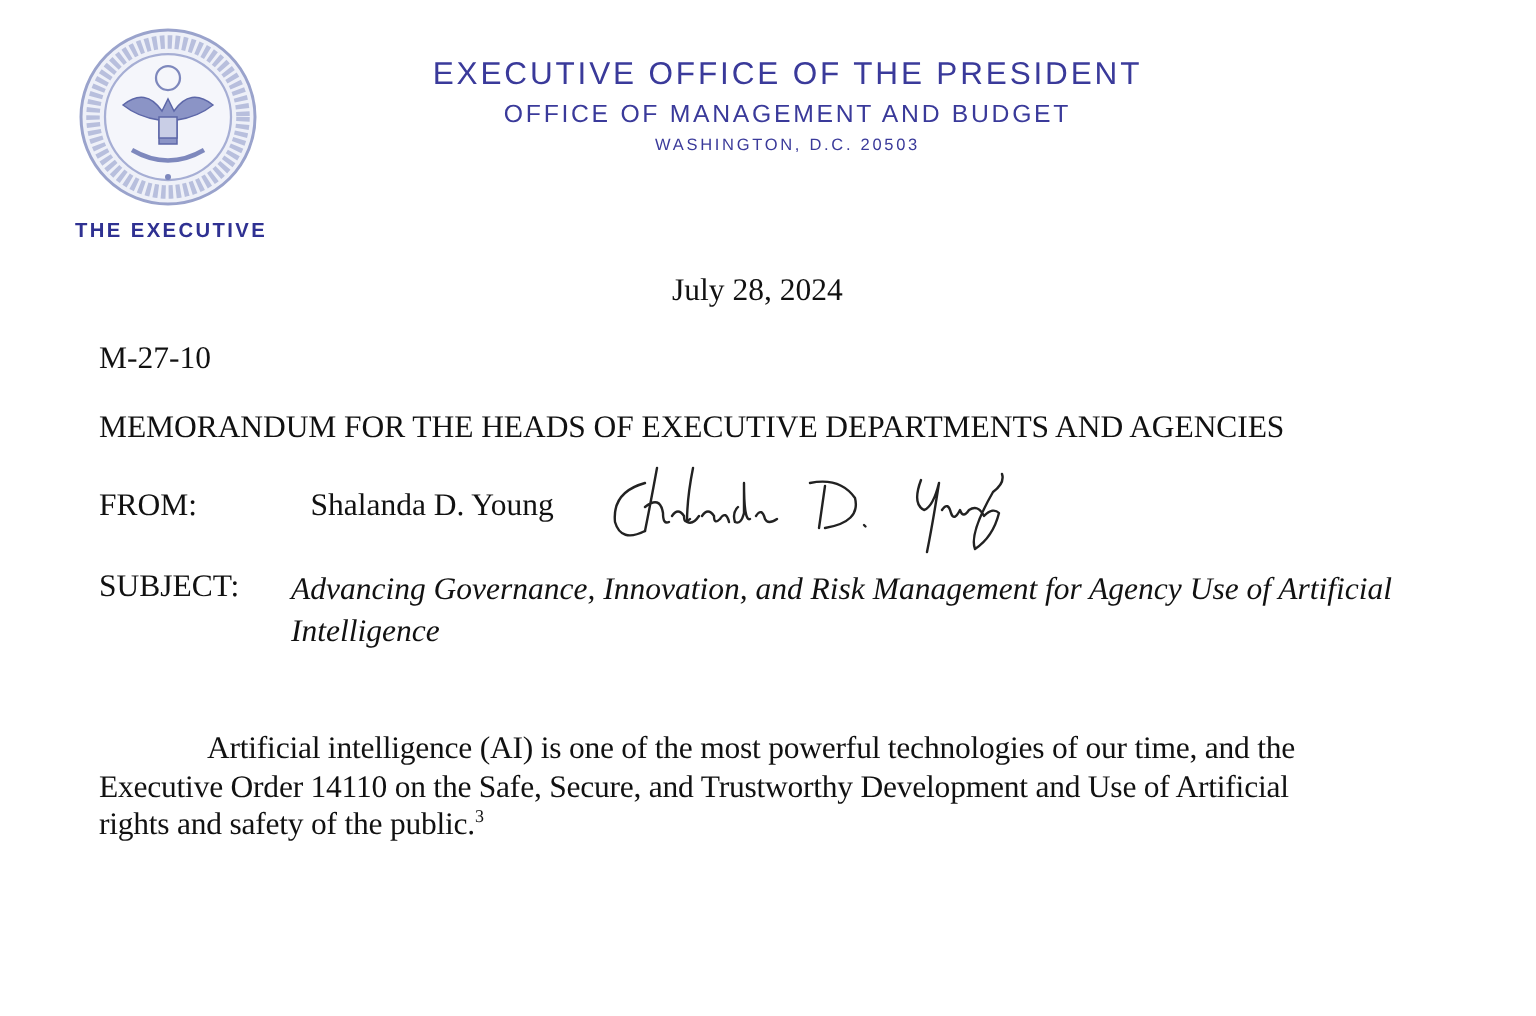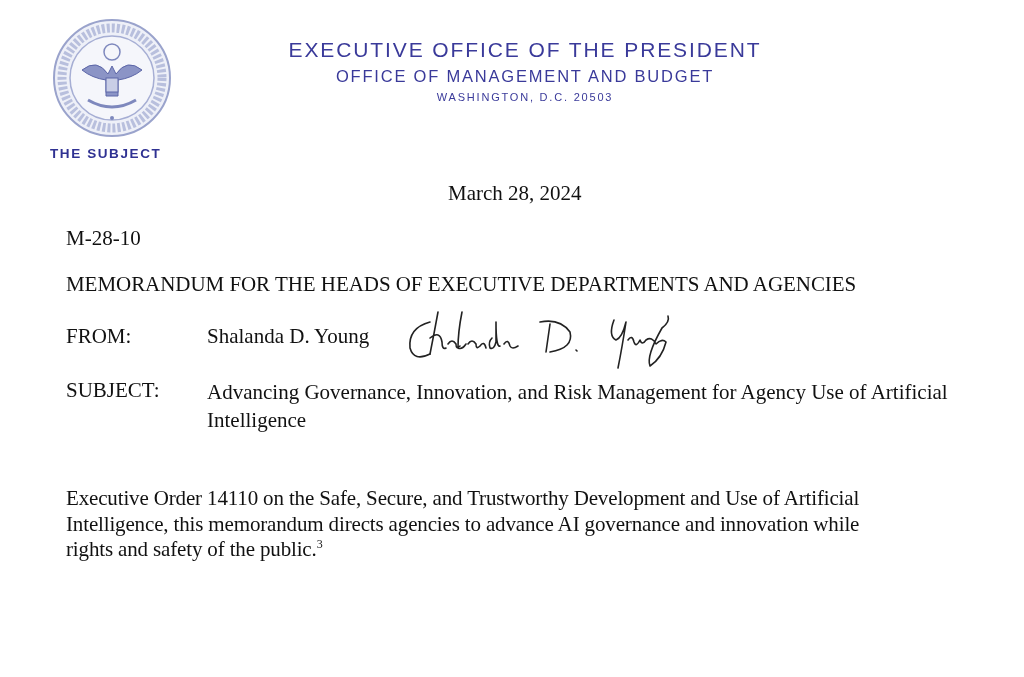--- a/index.html
+++ b/index.html
@@ -16,48 +16,48 @@
   #lh3 { left: 200px; width: 650px; top: 91px; font-size: 11px; letter-spacing: 1.8px; }
 
   .t { position: absolute; font-size: 21px; white-space: nowrap; }
   #date { left: 448px; top: 181px; }
   #memo-no { left: 66px; top: 226px; }
   #memo-for { left: 66px; top: 272px; letter-spacing: -0.05px; }
   #from-label { left: 66px; top: 324px; }
   #from-name { left: 207px; top: 324px; }
   #sig { position: absolute; left: 400px; top: 308px; width: 280px; height: 70px; }
   #subj-label { left: 66px; top: 378px; }
-  #subj-text { left: 207px; top: 378px; width: 760px; white-space: normal; line-height: 28px; }
+  #subj-text { left: 194px; top: 378px; width: 760px; white-space: normal; line-height: 28px; font-style: italic; }
 
   #body-para { position: absolute; left: 66px; top: 486px; width: 900px; font-size: 21px; line-height: 25.6px; letter-spacing: -0.15px; }
   #body-para .indent { display: inline-block; width: 72px; }
   sup { font-size: 12px; line-height: 0; vertical-align: 8px; }
   .line { display: block; white-space: nowrap; }
 </style>
 </head>
 <body>
 
 <svg id="seal" viewBox="0 0 120 120">
   <circle cx="60" cy="60" r="58" fill="#eef0f8" stroke="#9aa3cc" stroke-width="2"></circle>
   <circle cx="60" cy="60" r="42" fill="#f5f6fb" stroke="#a6aed4" stroke-width="1.5"></circle>
   <circle cx="60" cy="60" r="50" fill="none" stroke="#b8bfdd" stroke-width="9" stroke-dasharray="3 2"></circle>
   <circle cx="60" cy="34" r="8" fill="none" stroke="#7e88bd" stroke-width="1.5"></circle>
   <path d="M30 52 Q45 40 56 56 L60 48 L64 56 Q75 40 90 52 Q80 60 66 62 L66 78 L54 78 L54 62 Q40 60 30 52 Z" fill="#8b94c6" stroke="#5d67a8" stroke-width="1"></path>
   <rect x="54" y="60" width="12" height="14" fill="#c9cee6" stroke="#5d67a8" stroke-width="1"></rect>
   <path d="M36 82 Q60 96 84 82" fill="none" stroke="#7e88bd" stroke-width="3"></path>
   <circle cx="60" cy="100" r="2" fill="#7e88bd"></circle>
 </svg>
-<div id="director" class="sans">THE SUBJECT</div>
+<div id="director" class="sans">THE EXECUTIVE</div>
 
 <div id="lh1" class="lh sans">EXECUTIVE OFFICE OF THE PRESIDENT</div>
 <div id="lh2" class="lh sans">OFFICE OF MANAGEMENT AND BUDGET</div>
 <div id="lh3" class="lh sans">WASHINGTON, D.C. 20503</div>
 
-<div id="date" class="t serif">March 28, 2024</div>
-<div id="memo-no" class="t serif">M-28-10</div>
+<div id="date" class="t serif">July 28, 2024</div>
+<div id="memo-no" class="t serif">M-27-10</div>
 <div id="memo-for" class="t serif">MEMORANDUM FOR THE HEADS OF EXECUTIVE DEPARTMENTS AND AGENCIES</div>
 
 <div id="from-label" class="t serif">FROM:</div>
 <div id="from-name" class="t serif">Shalanda D. Young</div>
 <svg id="sig" viewBox="0 0 280 70">
   <g fill="none" stroke="#222" stroke-width="1.6" stroke-linecap="round" stroke-linejoin="round">
     <path d="M30 14 Q8 20 10 40 Q14 54 30 46"></path>
     <path d="M38 4 Q34 26 30 46 M30 30 Q40 22 42 34 Q42 42 46 40"></path>
     <path d="M48 36 Q52 30 56 36 Q56 42 60 38 M62 4 Q58 24 58 40 Q62 42 66 36"></path>
     <path d="M68 36 Q72 30 76 36 Q76 42 80 38 Q84 32 86 40 M92 30 Q88 34 90 40 Q94 42 96 34 L96 14 Q96 40 100 38"></path>
@@ -66,16 +66,16 @@
     <path d="M176 42 L177 43"></path>
     <path d="M214 12 Q208 28 216 32 Q222 30 226 14 M226 14 Q222 40 218 60"></path>
     <path d="M228 32 Q232 26 234 34 Q236 40 240 32 Q242 38 246 32 Q252 28 256 36 Q262 30 266 34 Q262 50 250 58 Q246 48 262 20 Q270 14 268 8"></path>
   </g>
 </svg>
 
 <div id="subj-label" class="t serif">SUBJECT:</div>
 <div id="subj-text" class="t serif">Advancing Governance, Innovation, and Risk Management for Agency Use of Artificial Intelligence</div>
 
 <div id="body-para" class="serif">
+  <span class="line"><span class="indent"></span><span>Artificial intelligence (AI) is one of the most powerful technologies of our time, and the</span></span>
   <span class="line">Executive Order 14110 on the Safe, Secure, and Trustworthy Development and Use of Artificial</span>
-  <span class="line">Intelligence, this memorandum directs agencies to advance AI governance and innovation while</span>
   <span class="line"><span>rights and safety of the public.</span><sup>3</sup></span>
 </div>
 
 </body></html>

